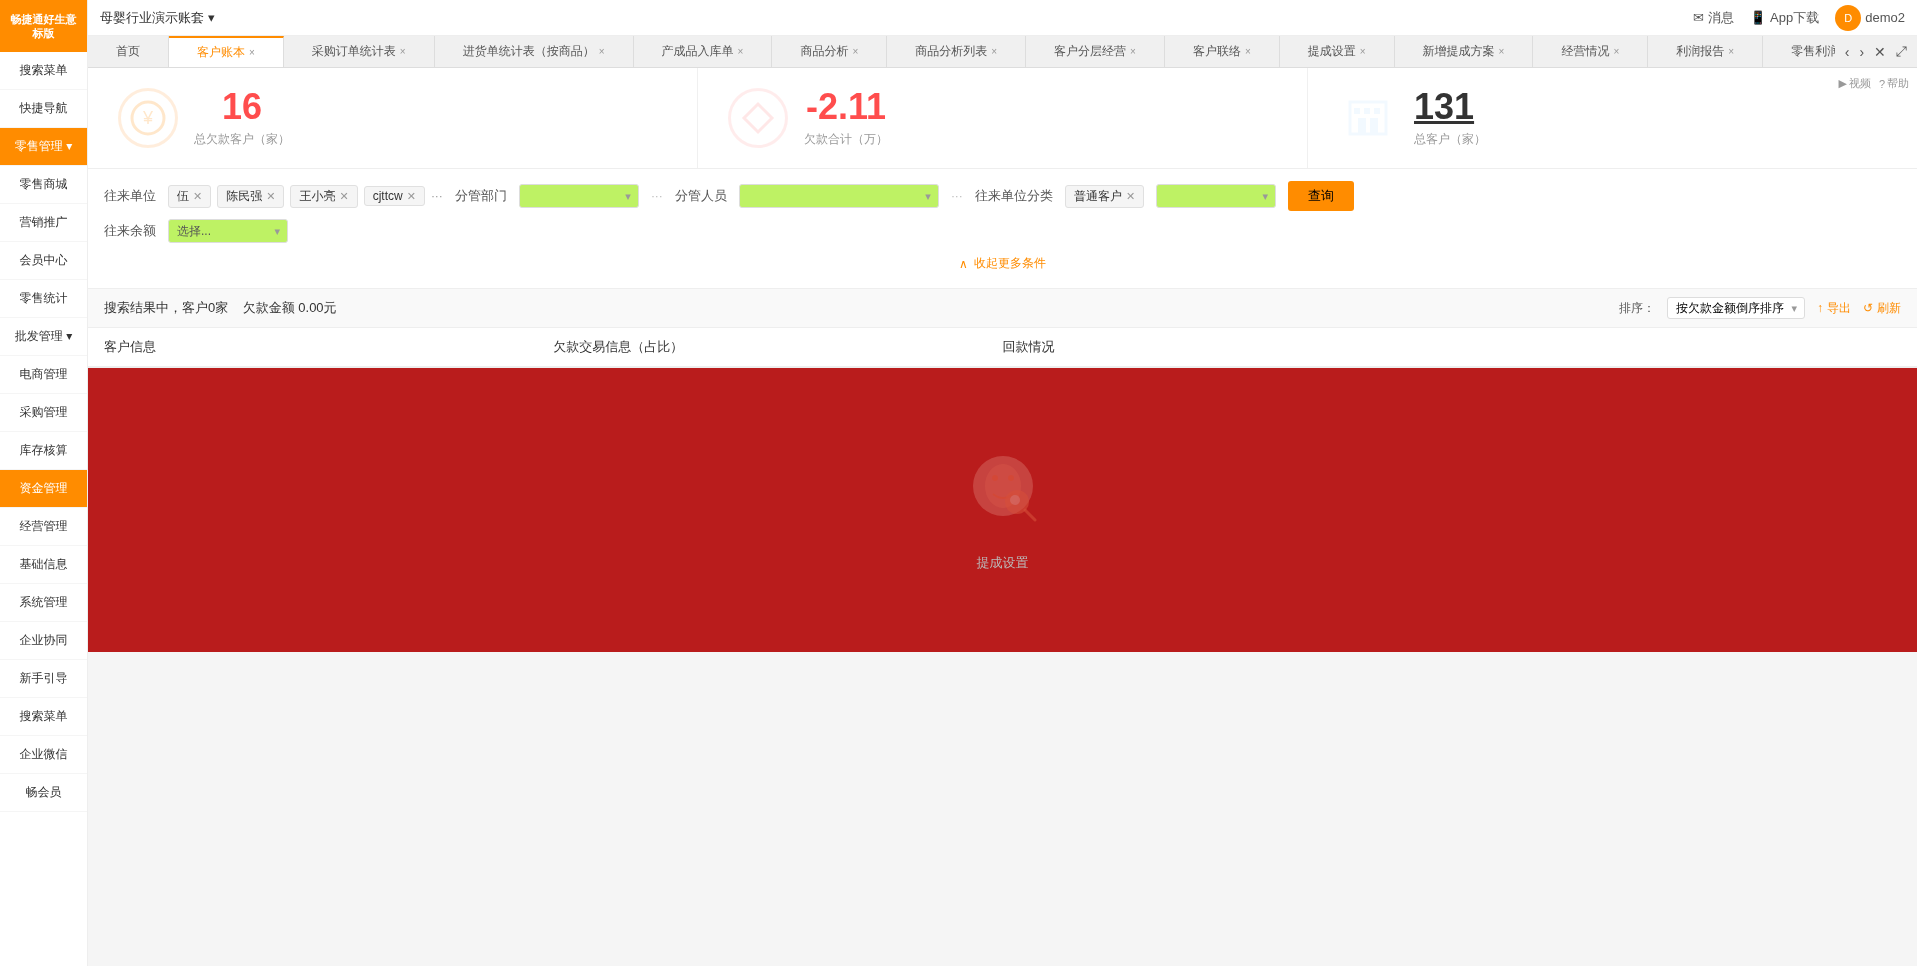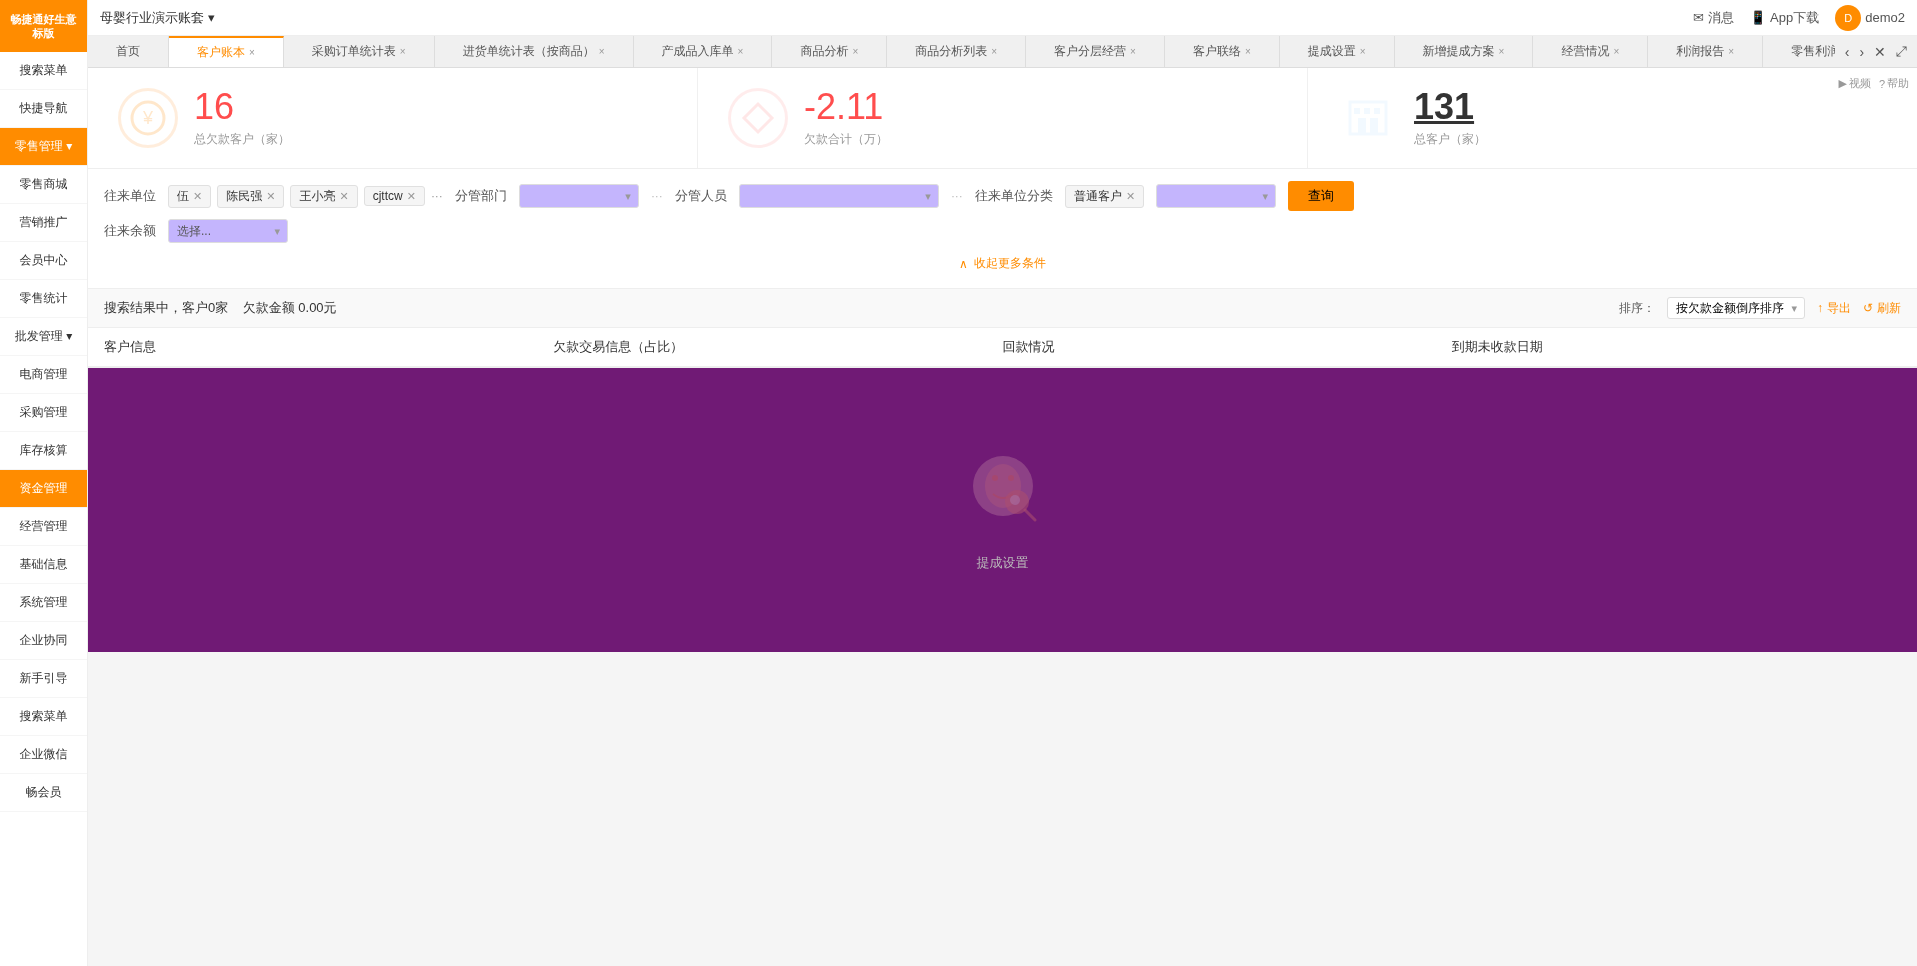--- a/index.html
+++ b/index.html
@@ -31,50 +31,50 @@
     .tabs-controls { display: flex; align-items: center; margin-left: auto; gap: 2px; padding: 0 6px; }
     .tabs-control-btn { border: none; background: none; cursor: pointer; font-size: 14px; color: #555; padding: 2px 4px; }
 
     
     .page-content { flex: 1; overflow-y: auto; background: #f5f5f5; }
 
     
     .stats-section { background: #fff; display: flex; align-items: stretch; border-bottom: 1px solid #eee; position: relative; }
     .stat-block { flex: 1; padding: 20px 30px; display: flex; flex-direction: column; align-items: flex-start; justify-content: center; border-right: 1px solid #f0f0f0; position: relative; }
     .stat-block:last-child { border-right: none; }
-    .stat-value-red { font-size: 36px; font-weight: normal; color: #ff4d4d; line-height: 1; }
+    .stat-value-red { font-size: 36px; font-weight: bold; color: #ff4d4d; line-height: 1; text-align: center; }
     .stat-value-bold { font-size: 36px; font-weight: bold; color: #333; line-height: 1; }
     .stat-label { font-size: 12px; color: #999; margin-top: 6px; }
     .stat-help { position: absolute; top: 8px; right: 8px; display: flex; gap: 8px; }
     .stat-help-btn { font-size: 11px; color: #999; cursor: pointer; display: flex; align-items: center; gap: 2px; }
 
     
     .filter-section { background: #fff; padding: 12px 16px; border-bottom: 1px solid #eee; }
     .filter-row { display: flex; align-items: center; gap: 12px; margin-bottom: 8px; flex-wrap: wrap; }
     .filter-label { font-size: 13px; color: #555; white-space: nowrap; }
     .filter-tags { display: flex; align-items: center; gap: 6px; flex-wrap: wrap; }
     .filter-tag { background: #f5f5f5; border: 1px solid #e0e0e0; border-radius: 3px; padding: 2px 8px; font-size: 12px; color: #333; display: flex; align-items: center; gap: 4px; }
     .filter-tag .tag-close { color: #999; cursor: pointer; font-size: 11px; }
     .filter-more { color: #999; font-size: 12px; cursor: pointer; }
-    .filter-select { border: 1px solid #ddd; border-radius: 3px; padding: 4px 8px; font-size: 12px; color: #555; background: #c4b5fd; min-width: 120px; cursor: pointer; appearance: none; }
+    .filter-select { border: 1px solid #ddd; border-radius: 3px; padding: 4px 8px; font-size: 12px; color: #555; background: #bef264; min-width: 120px; cursor: pointer; appearance: none; }
     .filter-select-container { position: relative; display: inline-flex; align-items: center; }
     .filter-select-container::after { content: '▾'; position: absolute; right: 8px; color: #999; font-size: 11px; pointer-events: none; }
     .filter-query-btn { background: #ff8c00; color: #000000; border: none; border-radius: 3px; padding: 6px 20px; font-size: 13px; cursor: pointer; }
     .filter-collapse-row { display: flex; justify-content: center; align-items: center; gap: 6px; padding: 4px 0; color: #ff8c00; font-size: 12px; cursor: pointer; }
 
     
     .results-bar { background: #f9f9f9; padding: 8px 16px; display: flex; align-items: center; justify-content: space-between; border-bottom: 1px solid #eee; }
     .results-info { font-size: 13px; color: #666; }
     .results-info span { color: #333; }
     .results-actions { display: flex; align-items: center; gap: 12px; font-size: 12px; color: #555; }
     .results-action-btn { display: flex; align-items: center; gap: 4px; cursor: pointer; color: #ff8c00; }
     .sort-select { border: 1px solid #ddd; border-radius: 3px; padding: 3px 20px 3px 8px; font-size: 12px; background: #fff; appearance: none; cursor: pointer; }
 
     
-    .table-section { background: #701a75; margin: 0; }
+    .table-section { background: #b91c1c; margin: 0; }
     .table-header { display: grid; grid-template-columns: 1fr 1fr 1fr 1fr; border-bottom: 2px solid #eee; padding: 10px 16px; background: #fff; }
     .table-col-header { font-size: 13px; color: #333; font-weight: 500; }
 
     
     .empty-state { display: flex; flex-direction: column; align-items: center; justify-content: center; padding: 80px 20px; color: #bbb; }
     .empty-icon { font-size: 60px; margin-bottom: 12px; opacity: 0.4; }
     .empty-text { font-size: 13px; color: #bbb; }
 
     
     .icon-circle-orange { width: 60px; height: 60px; border-radius: 50%; border: 3px solid #ffaa55; display: flex; align-items: center; justify-content: center; opacity: 0.2; }
@@ -352,21 +352,20 @@
           <span>刷新</span>
         </div>
       </div>
     </div>
 
     <div class="table-section">
       <div class="table-header" id="table-header-row">
           <div class="table-col-header">客户信息</div>
           <div class="table-col-header">欠款交易信息（占比）</div>
           <div class="table-col-header">回款情况</div>
-          <div class="table-col-header">到期未收款日期</div>
         </div>
 
       <div class="empty-state">
         <div class="empty-icon">
           <svg width="80" height="80" viewBox="0 0 80 80">
             <circle cx="40" cy="38" r="30" fill="#ffddcc" opacity="0.5"></circle>
             <ellipse cx="40" cy="38" rx="18" ry="22" fill="#ffaa88" opacity="0.5"></ellipse>
             <circle cx="32" cy="30" r="3" fill="#ff8855" opacity="0.7"></circle>
             <circle cx="48" cy="30" r="3" fill="#ff8855" opacity="0.7"></circle>
             <path d="M30 46 Q40 54 50 46" stroke="#ff8855" stroke-width="2" fill="none" opacity="0.7"></path>

